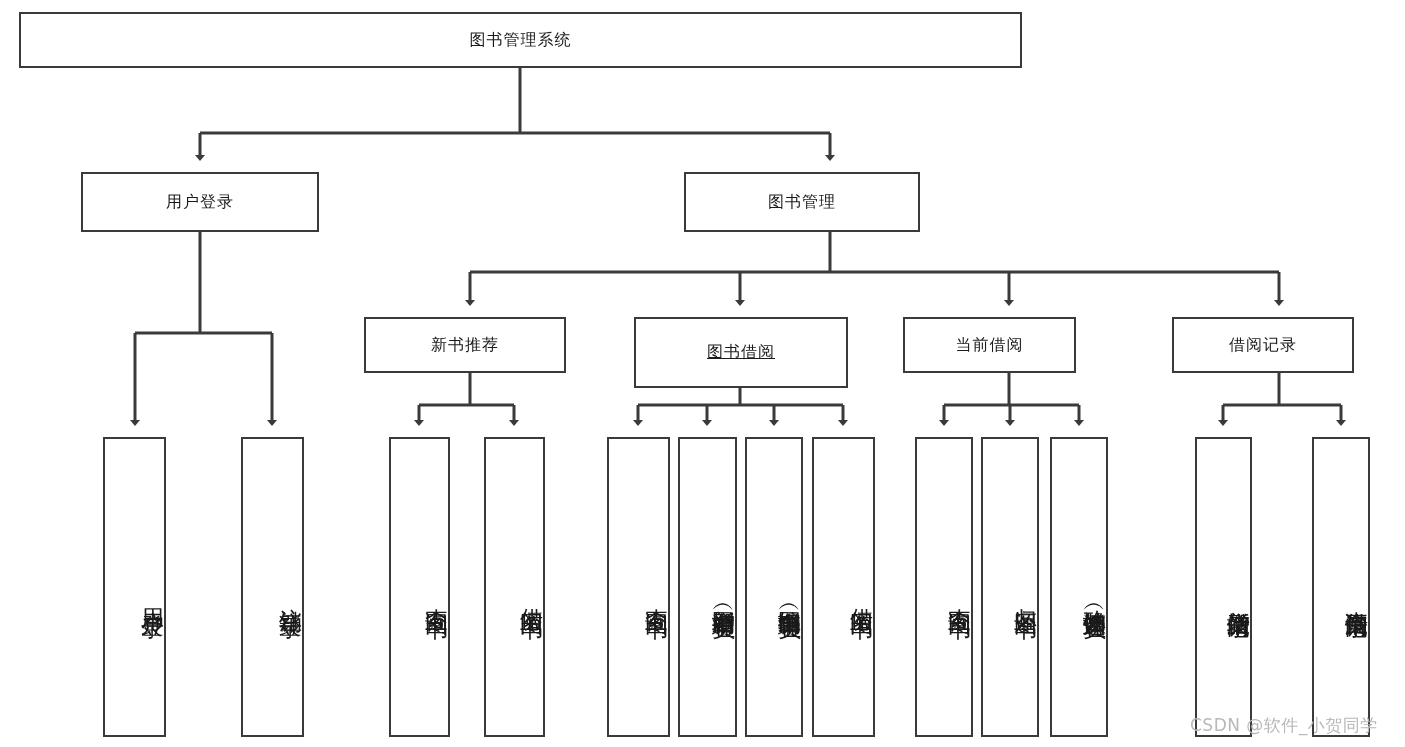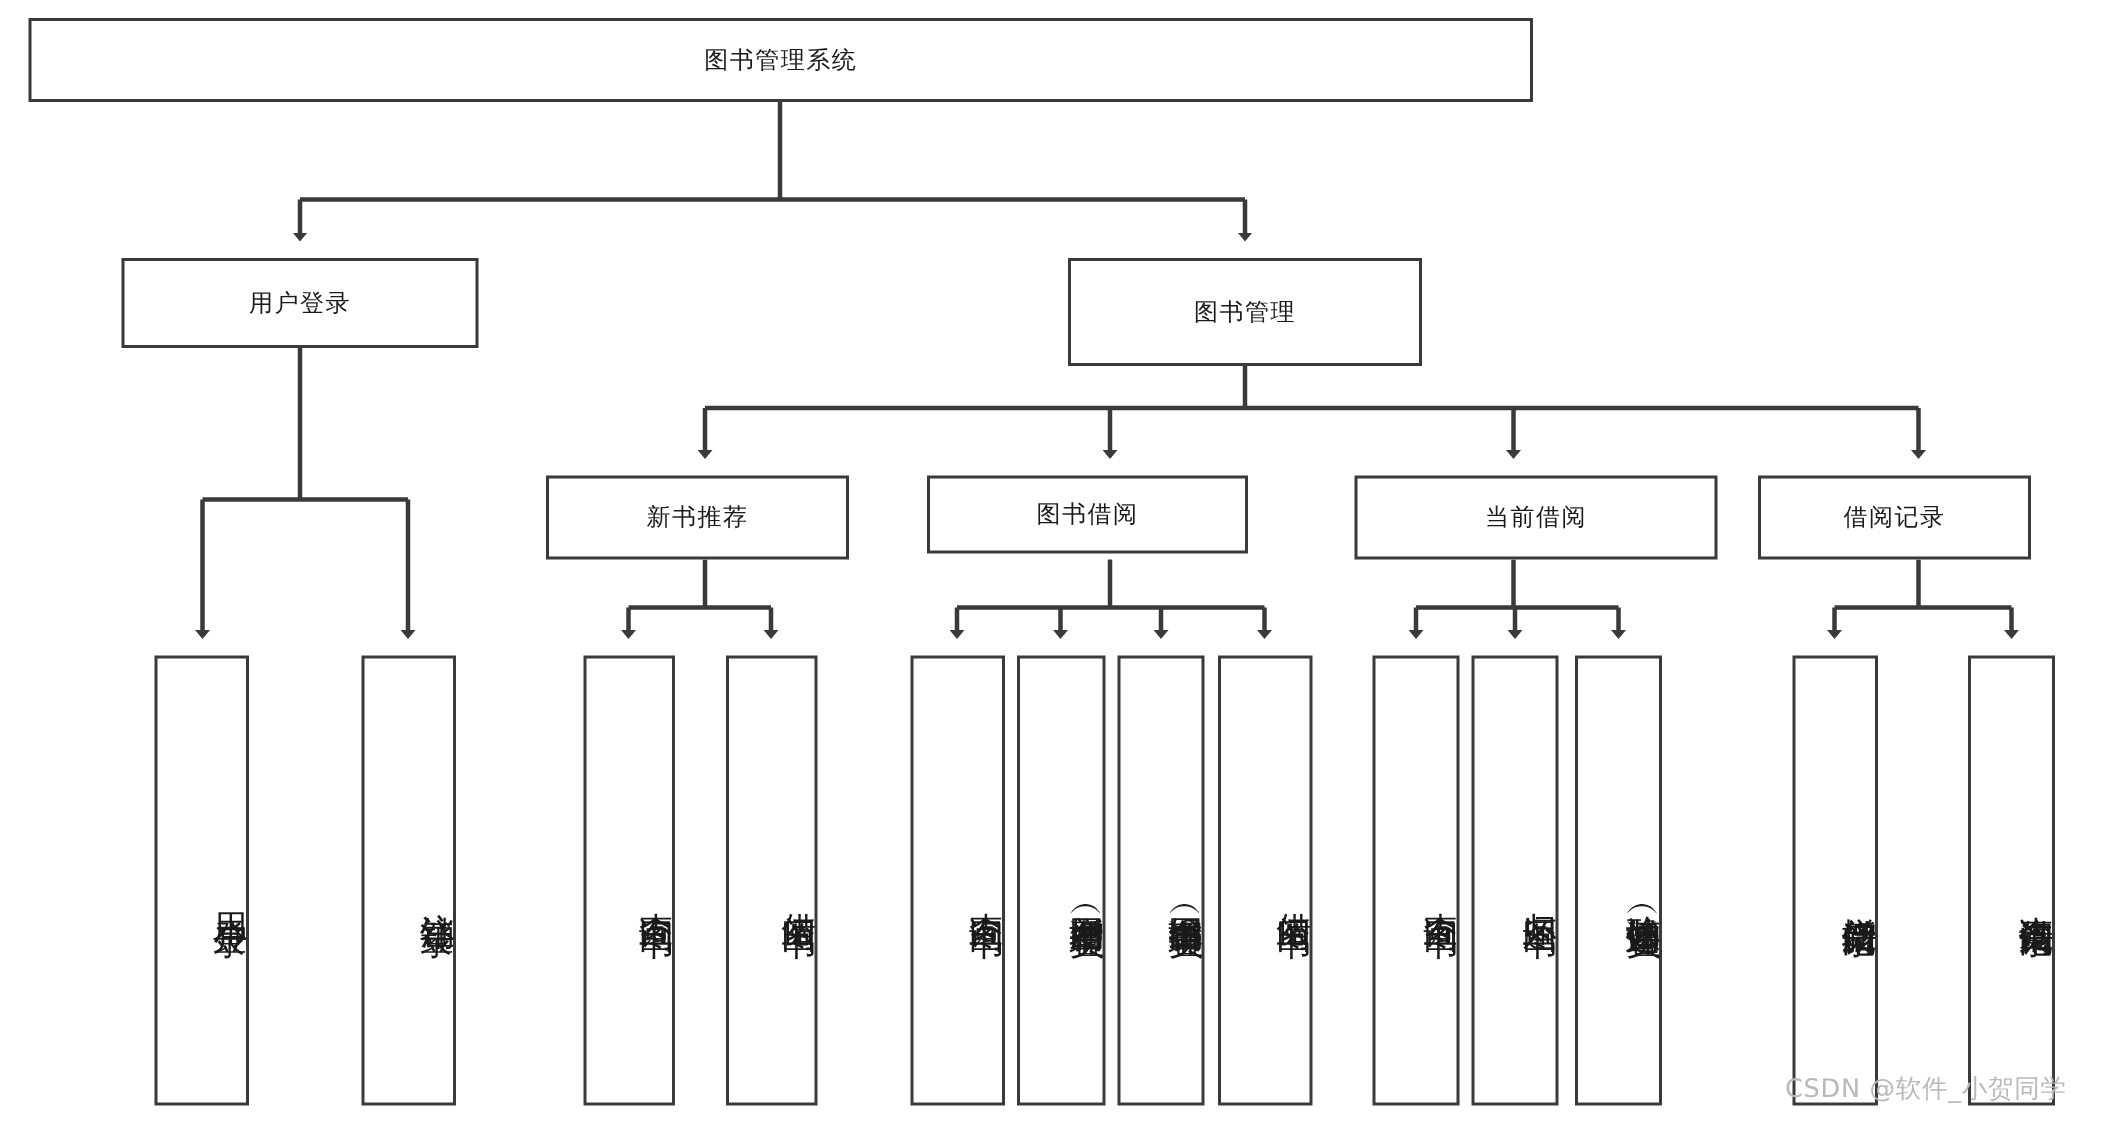--- a/index.html
+++ b/index.html
@@ -110,25 +110,25 @@
       <path d="M1279,373 L1279,405"></path>
       <path d="M1223,405 L1341,405"></path>
       <path d="M1223,405 L1223,423" marker-end="url(#arrow)"></path>
       <path d="M1341,405 L1341,423" marker-end="url(#arrow)"></path>
     </g>
   </svg>
 
   <div class="node horizontal" style="left: 19px; top: 12px; width: 1003px; height: 56px;">图书管理系统</div>
 
   <div class="node horizontal" style="left: 81px; top: 172px; width: 238px; height: 60px;">用户登录</div>
-  <div class="node horizontal" style="left: 712px; top: 172px; width: 236px; height: 72px;">图书管理</div>
+  <div class="node horizontal" style="left: 684px; top: 172px; width: 236px; height: 60px;">图书管理</div>
 
   <div class="node horizontal" style="left: 364px; top: 317px; width: 202px; height: 56px;">新书推荐</div>
-  <div class="node horizontal" style="left: 618px; top: 317px; width: 214px; height: 52px;">图书借阅</div>
-  <div class="node horizontal" style="left: 903px; top: 317px; width: 242px; height: 56px;">当前借阅</div>
+  <div class="node horizontal" style="left: 634px; top: 317px; width: 214px; height: 71px; text-decoration: underline;">图书借阅</div>
+  <div class="node horizontal" style="left: 903px; top: 317px; width: 173px; height: 56px;">当前借阅</div>
   <div class="node horizontal" style="left: 1172px; top: 317px; width: 182px; height: 56px; text-align: right;">借阅记录</div>
 
   <div class="node vertical" style="left: 103px; top: 437px; width: 63px; height: 300px;">用户登录</div>
   <div class="node vertical" style="left: 241px; top: 437px; width: 63px; height: 300px;">注销登录</div>
   <div class="node vertical" style="left: 389px; top: 437px; width: 61px; height: 300px;">查询图书</div>
   <div class="node vertical" style="left: 484px; top: 437px; width: 61px; height: 300px;">借阅图书</div>
   <div class="node vertical" style="left: 607px; top: 437px; width: 63px; height: 300px;">查询图书</div>
   <div class="node vertical tall-text" style="left: 678px; top: 437px; width: 59px; height: 300px;">新增图书（管理员）</div>
   <div class="node vertical tall-text" style="left: 745px; top: 437px; width: 58px; height: 300px;">编辑图书（管理员）</div>
   <div class="node vertical" style="left: 812px; top: 437px; width: 63px; height: 300px;">借阅图书</div>

